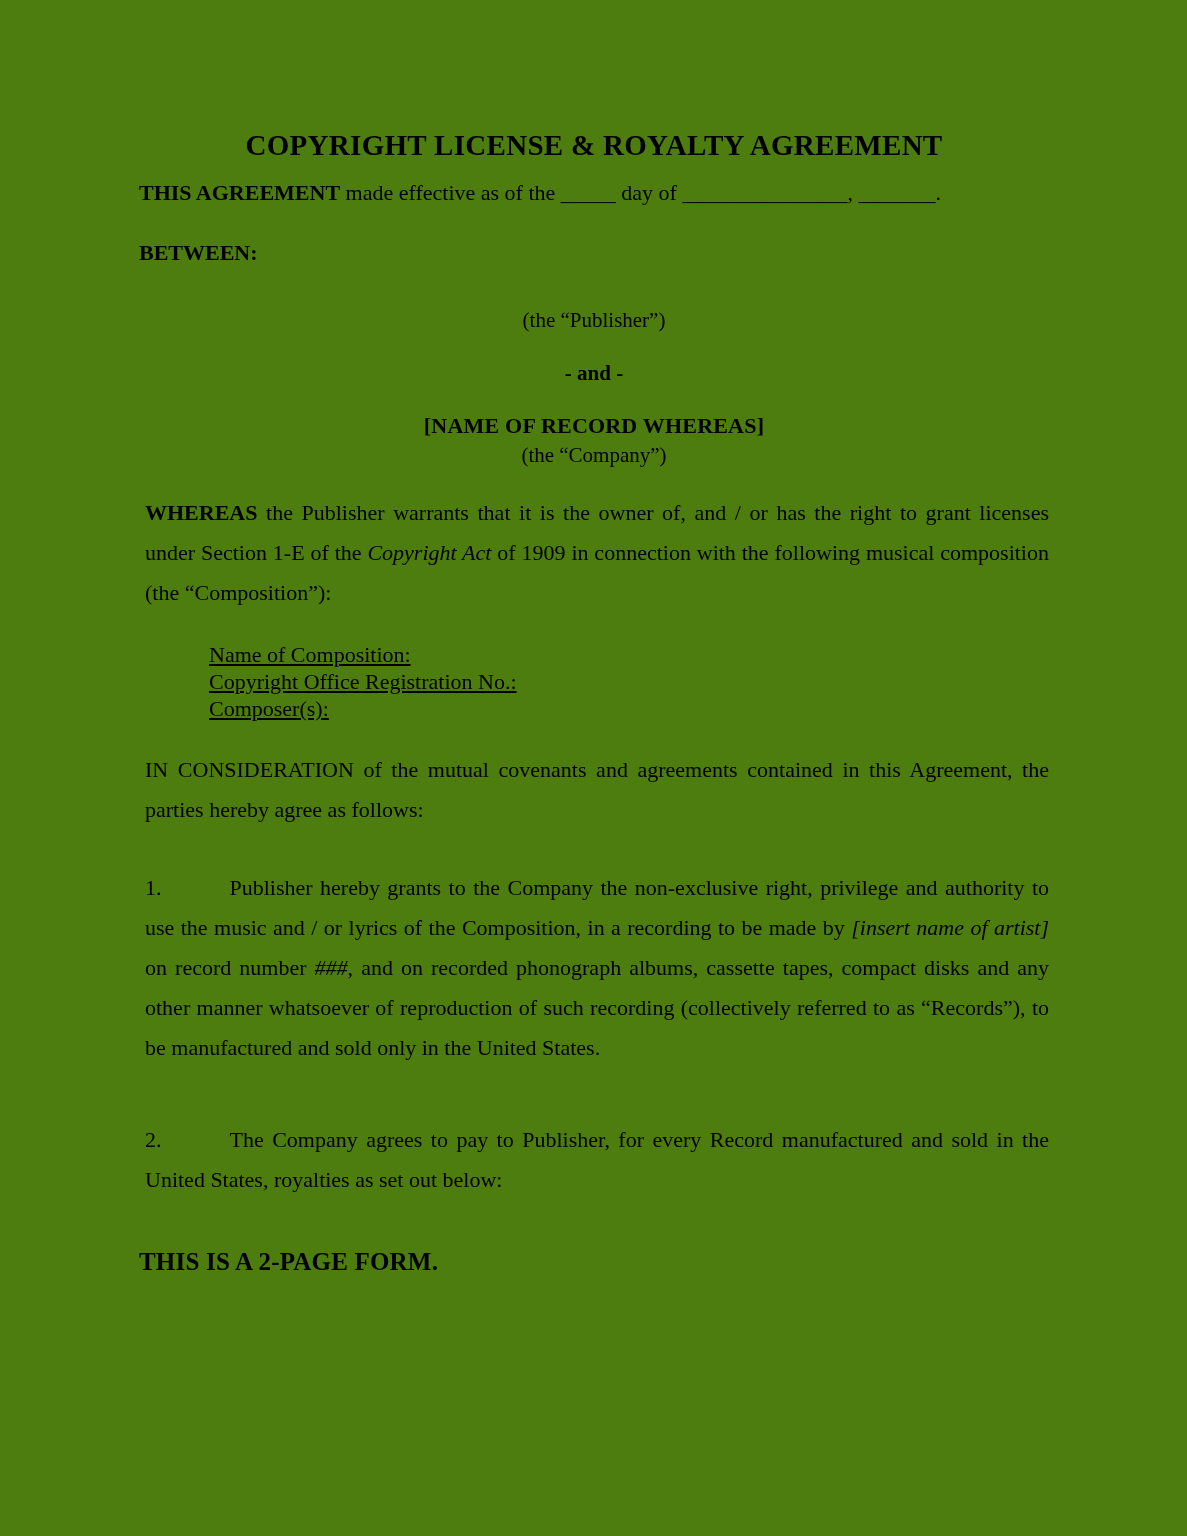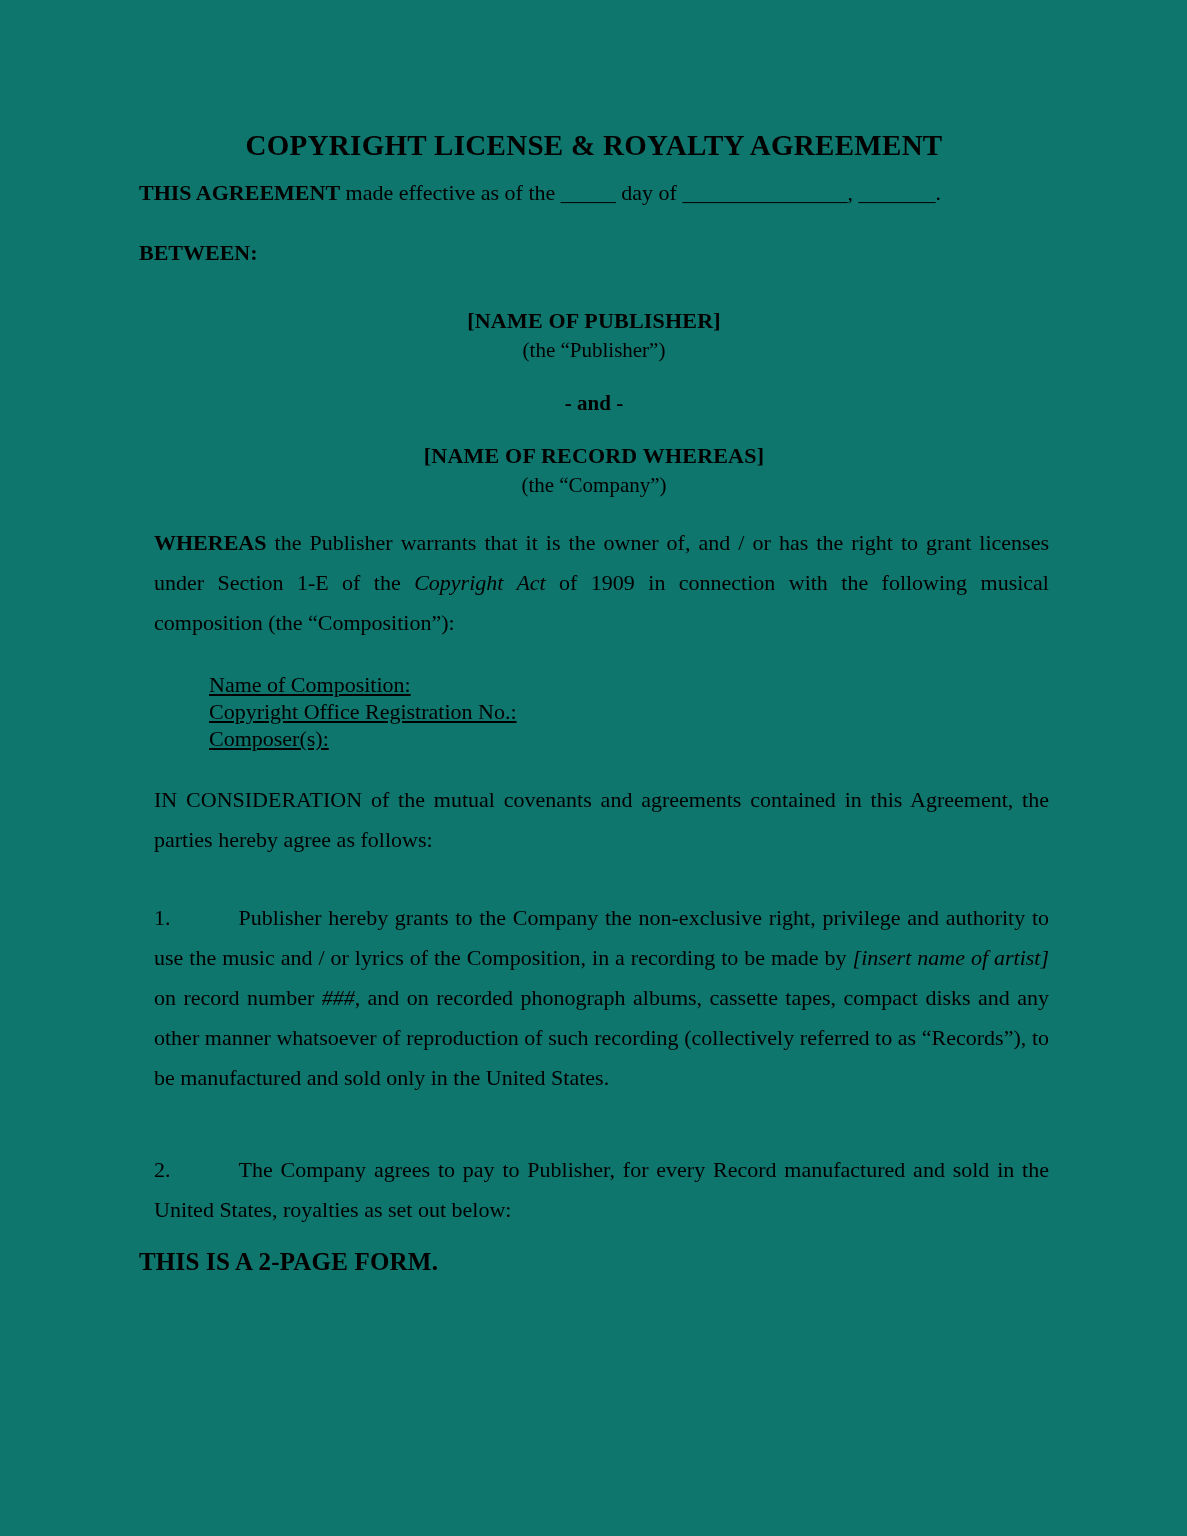--- a/index.html
+++ b/index.html
@@ -9,21 +9,21 @@
     background: #ffffff;
   }
   body {
     font-family: "Liberation Serif", "DejaVu Serif", serif;
     color: #000000;
   }
   .page {
     position: relative;
     width: 1187px;
     height: 1536px;
-    background: #0f766e;
+    background: #4d7c0f;
     box-sizing: border-box;
     overflow: hidden;
   }
   .content {
     position: absolute;
     left: 139px;
     top: 128px;
     width: 910px;
   }
   .doc-title {
@@ -66,21 +66,21 @@
     font-weight: bold;
     margin: 24px 0 24px 0;
     line-height: 28px;
   }
   .gap-after-parties { height: 23px; }
   .body-para {
     font-size: 22px;
     line-height: 40px;
     text-align: justify;
     text-justify: inter-word;
-    margin: 0 0 22px 15px;
+    margin: 0 0 22px 6px;
   }
   .body-para.tight { margin-bottom: 0; }
   .body-para b { font-weight: bold; }
   .body-para i { font-style: italic; }
   .num-indent { display: inline-block; width: 68px; }
   .fields-block {
     margin: 28px 0 28px 70px;
     font-size: 22px;
     line-height: 27px;
   }
@@ -104,21 +104,20 @@
 
     <h1 class="doc-title">COPYRIGHT LICENSE &amp; ROYALTY AGREEMENT</h1>
 
     <p class="lead-line">
       <b>THIS AGREEMENT</b><span> made effective as of the _____ day of _______________, _______.</span>
     </p>
 
     <p class="between">BETWEEN:</p>
 
     <div class="party-block">
-      <div class="party-name">[NAME OF PUBLISHER]</div>
       <div class="party-alias">(the “Publisher”)</div>
     </div>
 
     <div class="and-sep">- and -</div>
 
     <div class="party-block">
       <div class="party-name">[NAME OF RECORD WHEREAS]</div>
       <div class="party-alias">(the “Company”)</div>
     </div>
 

